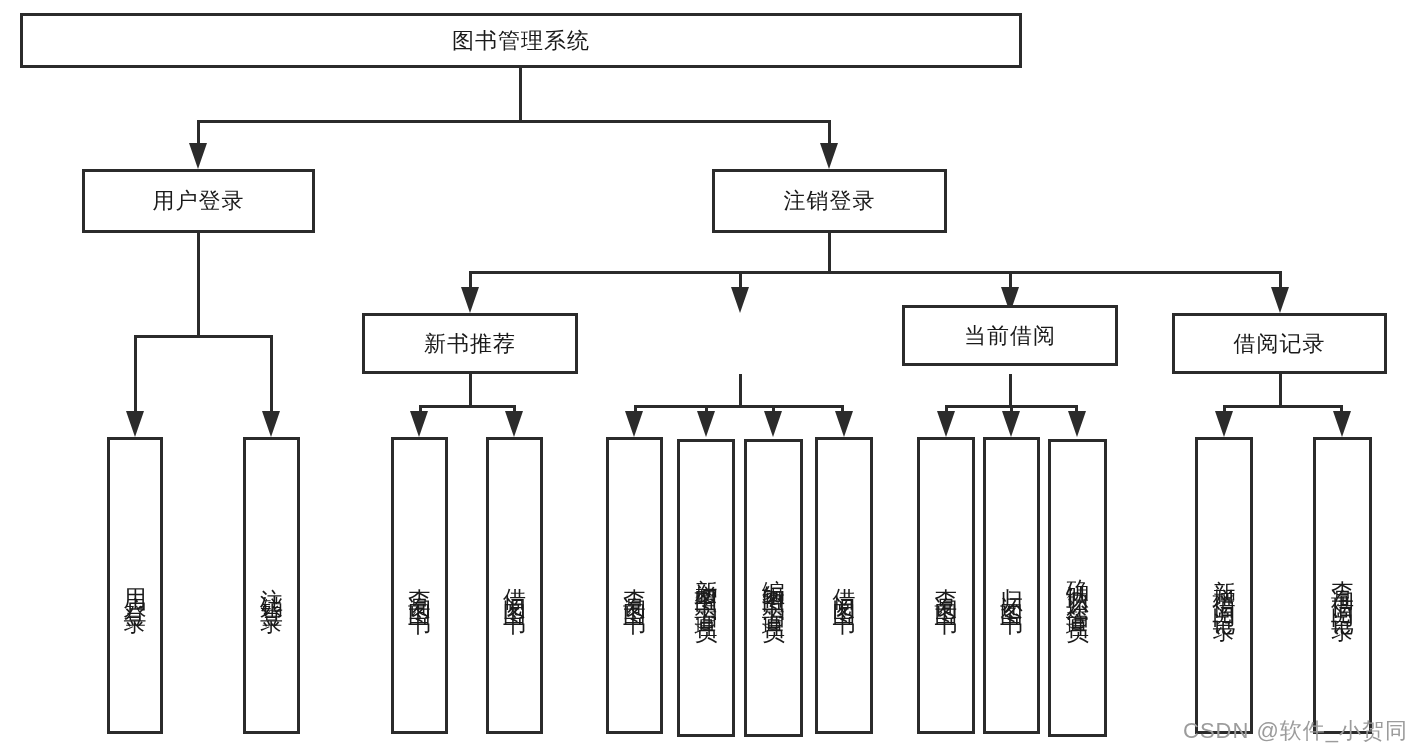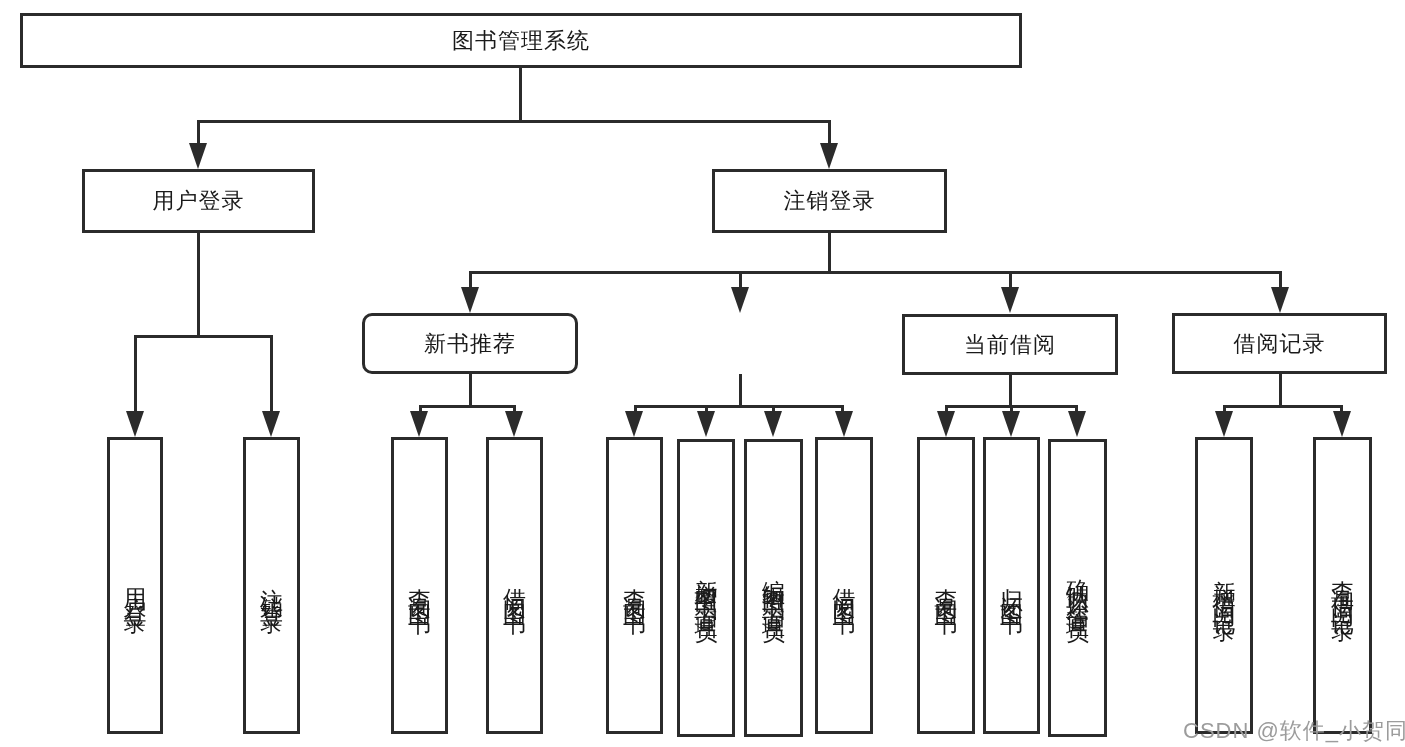--- a/index.html
+++ b/index.html
@@ -63,22 +63,22 @@
   <div class="hline" style="left:469px;top:271px;width:813px;"></div>
   <div class="vline" style="left:469px;top:271px;height:20px;"></div>
   <div class="arrow" style="left:461px;top:287px;"></div>
   <div class="vline" style="left:739px;top:271px;height:20px;"></div>
   <div class="arrow" style="left:731px;top:287px;"></div>
   <div class="vline" style="left:1009px;top:271px;height:20px;"></div>
   <div class="arrow" style="left:1001px;top:287px;"></div>
   <div class="vline" style="left:1279px;top:271px;height:20px;"></div>
   <div class="arrow" style="left:1271px;top:287px;"></div>
 
-  <div class="box" style="left:362px;top:313px;width:216px;height:61px;border-radius:10px;">新书推荐</div>
-  <div class="box" style="left:902px;top:314px;width:216px;height:61px;">当前借阅</div>
+  <div class="box" style="left:362px;top:313px;width:216px;height:61px;">新书推荐</div>
+  <div class="box" style="left:902px;top:305px;width:216px;height:61px;">当前借阅</div>
   <div class="box" style="left:1172px;top:313px;width:215px;height:61px;">借阅记录</div>
 
   <div class="vline" style="left:469px;top:374px;height:31px;"></div>
   <div class="hline" style="left:419px;top:405px;width:97px;"></div>
   <div class="vline" style="left:419px;top:405px;height:10px;"></div>
   <div class="arrow" style="left:410px;top:411px;"></div>
   <div class="vline" style="left:513px;top:405px;height:10px;"></div>
   <div class="arrow" style="left:505px;top:411px;"></div>
 
   <div class="vline" style="left:739px;top:374px;height:31px;"></div>

